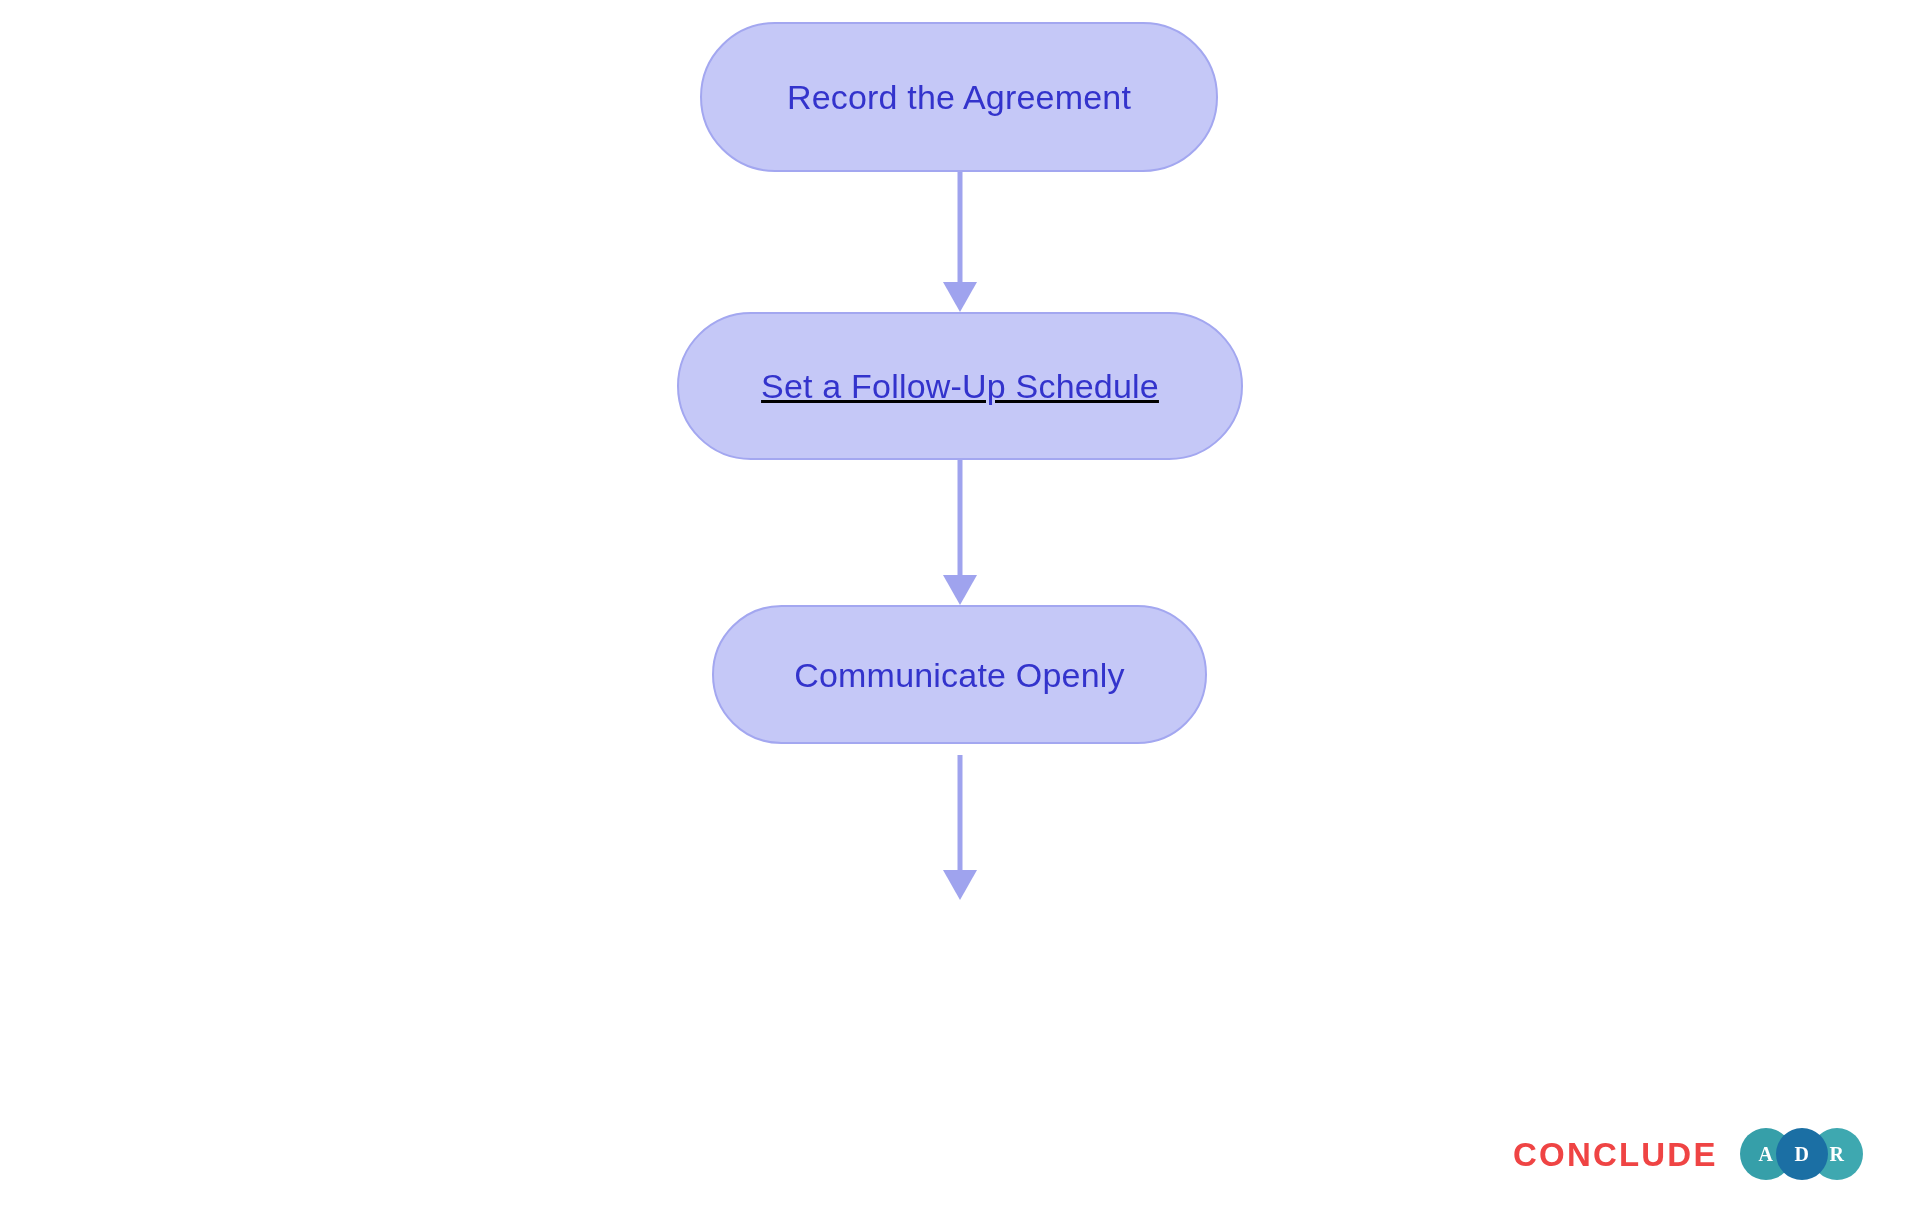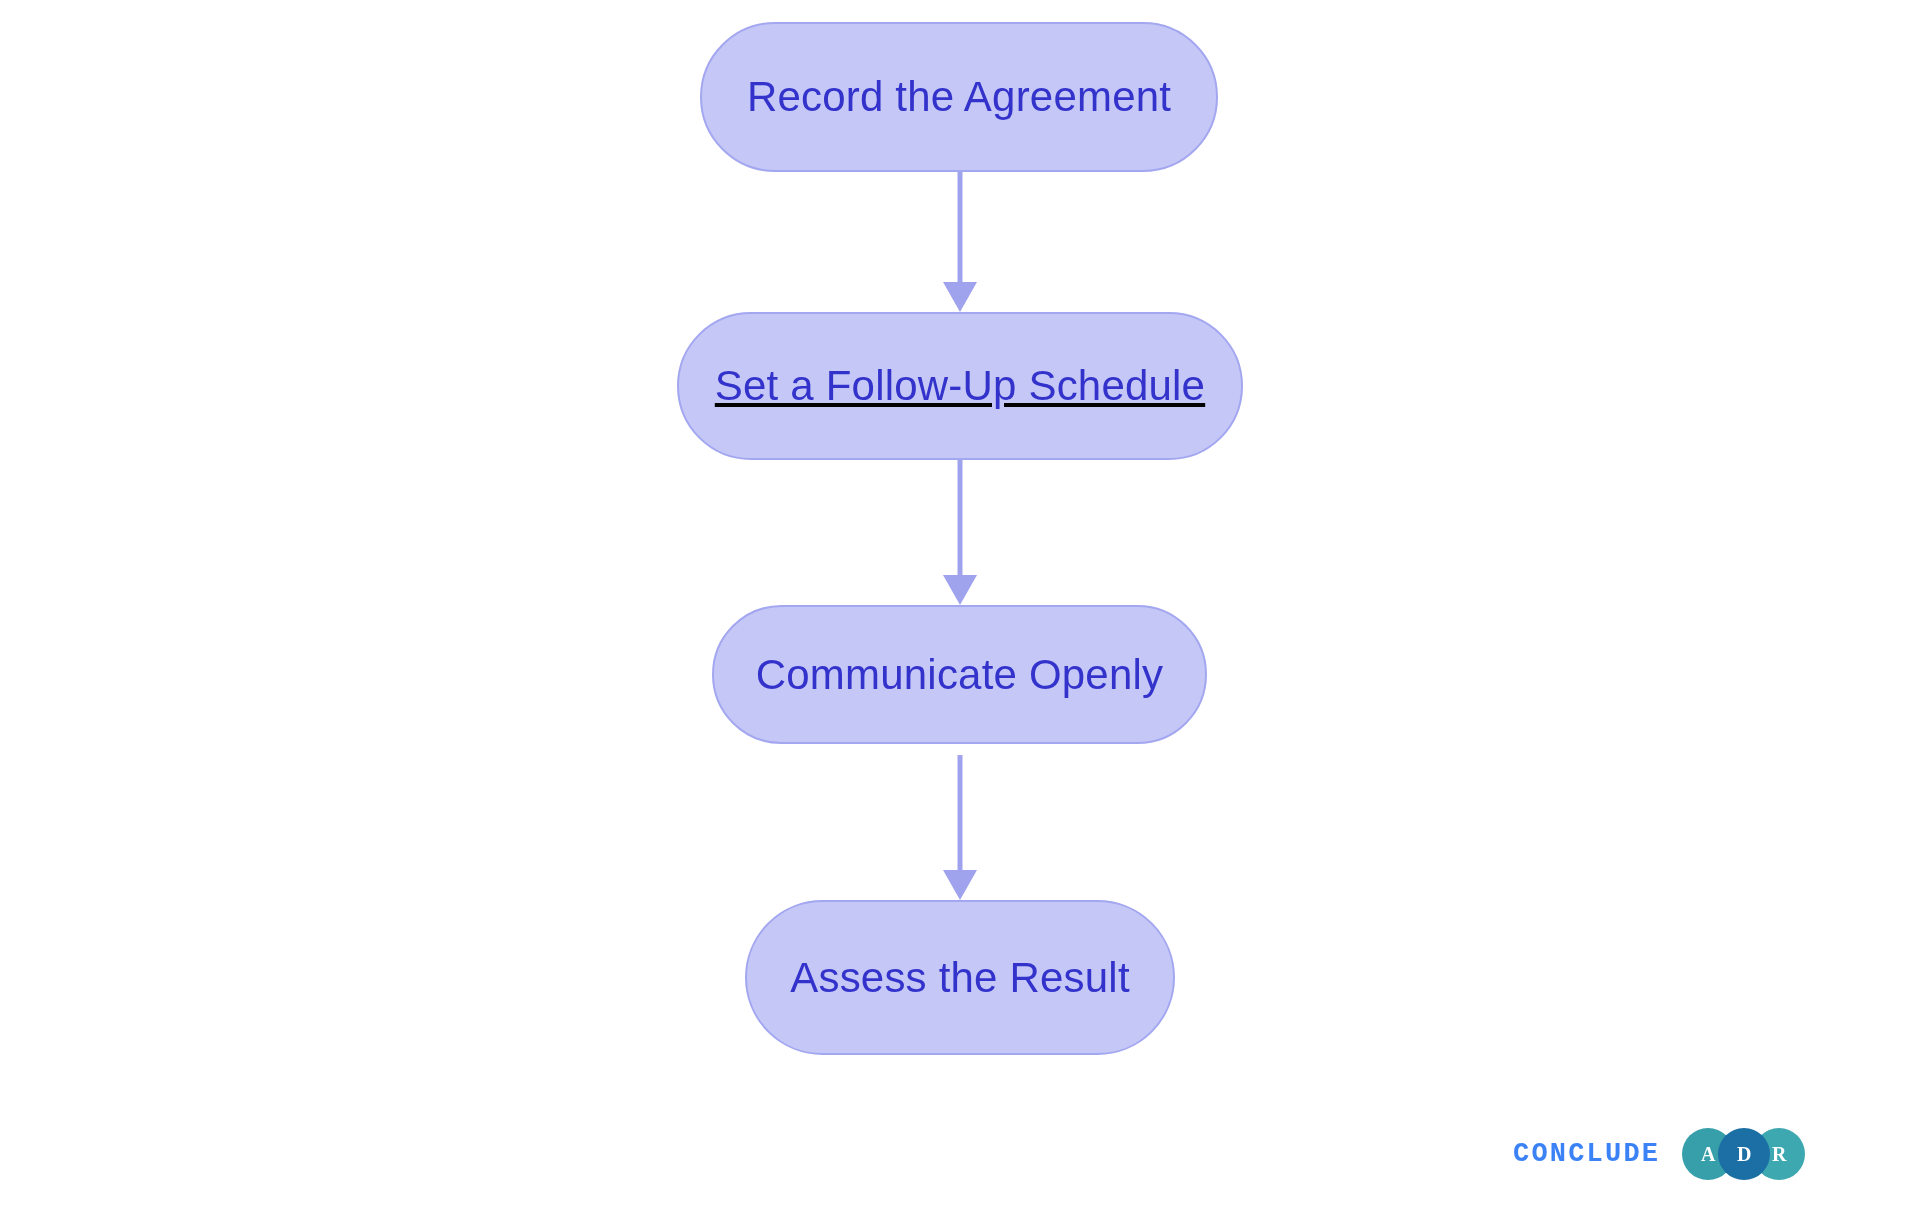--- a/index.html
+++ b/index.html
@@ -31,21 +31,21 @@
     align-items: center;
     justify-content: center;
     background: #c5c8f7;
     border: 2px solid #a3a7f0;
     border-radius: 999px;
     z-index: 2;
   }
   .node-label {
     color: #3333cc;
     font-family: "Liberation Sans", sans-serif;
-    font-size: 42px;
+    font-size: 34px;
     font-weight: 400;
     letter-spacing: 0.2px;
     white-space: nowrap;
     line-height: 1;
   }
 
   .node-1 { left: 700px; top: 22px;  width: 518px; height: 150px; }
   .node-2 { left: 677px; top: 312px; width: 566px; height: 148px; text-decoration: underline; }
   .node-3 { left: 712px; top: 605px; width: 495px; height: 139px; }
   .node-4 { left: 745px; top: 900px; width: 430px; height: 155px; }
@@ -85,23 +85,23 @@
   
   #brand-logo {
     position: absolute;
     left: 1513px;
     top: 1128px;
     display: flex;
     align-items: center;
     z-index: 3;
   }
   .brand-wordmark {
-    color: #3b82f6;
-    font-family: Liberation Mono, monospace;
-    font-size: 27px;
+    color: #ef4444;
+    font-family: Liberation Sans, sans-serif;
+    font-size: 33px;
     font-weight: 700;
     letter-spacing: 2.2px;
     line-height: 1;
     white-space: nowrap;
   }
   .brand-circles {
     position: relative;
     margin-left: 22px;
     width: 123px;
     height: 52px;
@@ -150,23 +150,20 @@
 
   <div class="node node-3">
     <span class="node-label">Communicate Openly</span>
   </div>
 
   <div class="connector connector-3">
     <div class="connector-stem"></div>
     <div class="connector-head"></div>
   </div>
 
-  <div class="node node-4">
-    <span class="node-label">Assess the Result</span>
-  </div>
 
 </div>
 
 <div id="brand-logo">
   <span class="brand-wordmark">CONCLUDE</span>
   <span class="brand-circles">
     <span class="brand-circle brand-circle-a">A</span>
     <span class="brand-circle brand-circle-d">D</span>
     <span class="brand-circle brand-circle-r">R</span>
   </span>

